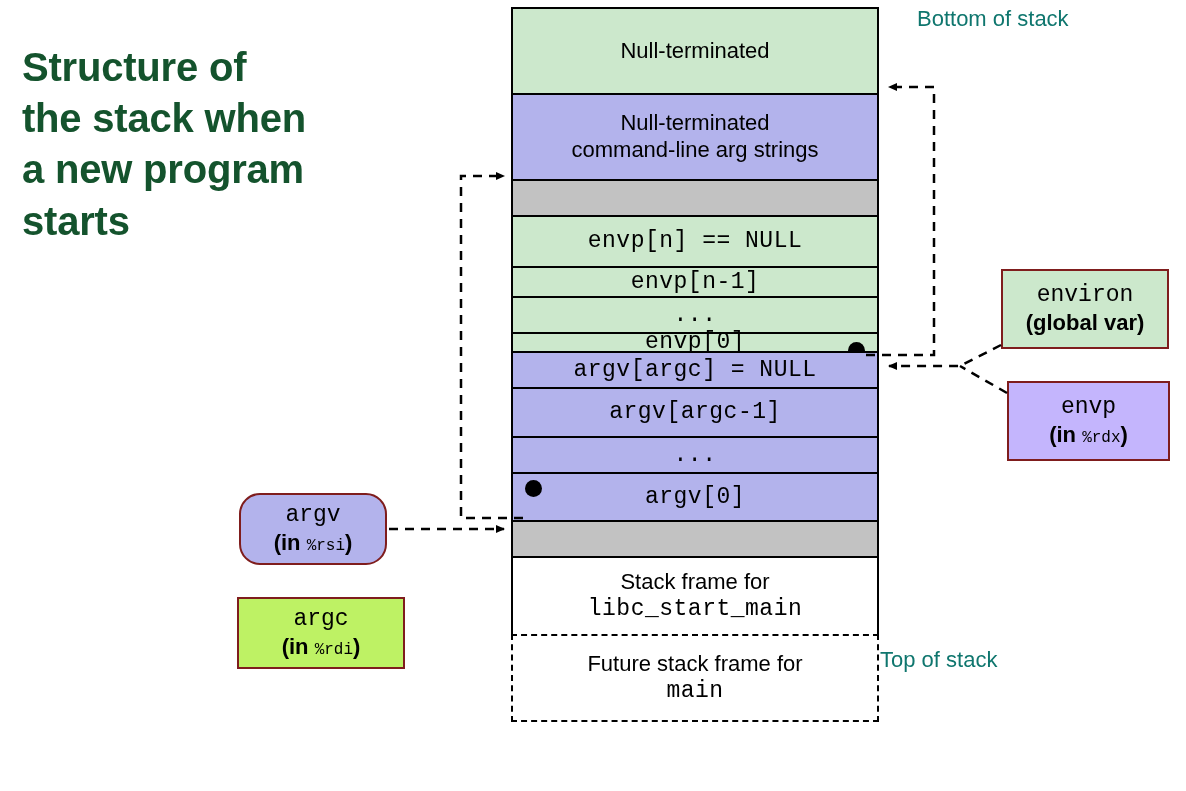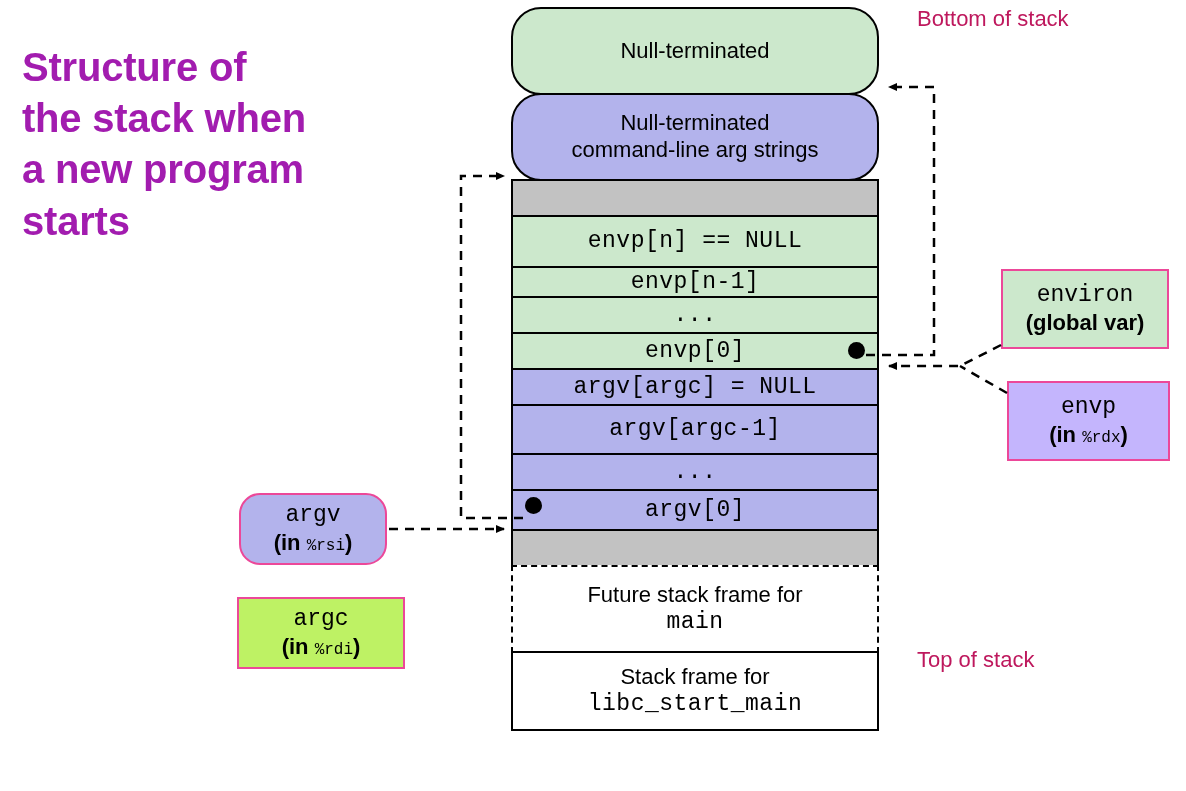--- a/index.html
+++ b/index.html
@@ -19,21 +19,21 @@
   
   #slide-title {
     position: absolute;
     left: 22px;
     top: 42px;
     width: 440px;
     font-size: 40px;
     font-weight: bold;
     line-height: 1.28;
     letter-spacing: -0.2px;
-    color: #a21caf;
+    color: #14532d;
     white-space: pre-line;
   }
 
   
   #stack-column {
     position: absolute;
     left: 511px;
     top: 7px;
     width: 368px;
   }
@@ -58,21 +58,20 @@
 
   .mono {
     font-family: "Liberation Mono", monospace;
     font-size: 23px;
     letter-spacing: 0.5px;
     white-space: pre;
   }
   .sans {
     font-family: "Liberation Sans", sans-serif;
     font-size: 22px;
-    border-radius: 30px;
   }
   .row-line { display: block; line-height: 1.22; }
 
   .dotted-row {
     border: 2px dashed #000000;
   }
 
   
   .ptr-dot {
     position: absolute;
@@ -82,31 +81,31 @@
     background: #000000;
   }
   #envp0-dot { right: 12px; top: 8px; }
   #argv0-dot { left: 12px; top: 6px; }
 
   
   .side-label {
     position: absolute;
     font-size: 22px;
     font-family: "Liberation Sans", sans-serif;
-    color: #be185d;
+    color: #0f766e;
     white-space: nowrap;
   }
   #bottom-of-stack-label { left: 917px; top: 6px; }
-  #top-of-stack-label    { left: 917px; top: 647px; }
+  #top-of-stack-label    { left: 880px; top: 647px; }
 
   
   .callout {
     position: absolute;
     box-sizing: border-box;
-    border: 2px solid #ec4899;
+    border: 2px solid #7f1d1d;
     display: flex;
     flex-direction: column;
     align-items: center;
     justify-content: center;
     text-align: left;
     line-height: 1.2;
   }
   .callout .l1 {
     font-family: "Liberation Mono", monospace;
     font-size: 23px;
@@ -168,52 +167,52 @@
   </div>
 
   <div class="stack-row green mono" style="height:32px">
     <span class="row-line">envp[n-1]</span>
   </div>
 
   <div class="stack-row green mono" style="height:38px">
     <span class="row-line">...</span>
   </div>
 
-  <div class="stack-row green mono" style="height:38px">
+  <div class="stack-row green mono" style="height:21px">
     <span class="row-line">envp[0]</span>
     <span class="ptr-dot" id="envp0-dot"></span>
   </div>
 
   <div class="stack-row purple mono" style="height:38px">
     <span class="row-line">argv[argc] = NULL</span>
   </div>
 
   <div class="stack-row purple mono" style="height:51px">
     <span class="row-line">argv[argc-1]</span>
   </div>
 
   <div class="stack-row purple mono" style="height:38px">
     <span class="row-line">...</span>
   </div>
 
-  <div class="stack-row purple mono" style="height:42px">
+  <div class="stack-row purple mono" style="height:50px">
     <span class="row-line">argv[0]</span>
     <span class="ptr-dot" id="argv0-dot"></span>
   </div>
 
   <div class="stack-row gray" style="height:38px"></div>
+
+  <div class="stack-row white" style="height:80px">
+    <span class="row-line sans">Stack frame for</span>
+    <span class="row-line mono">libc_start_main</span>
+  </div>
 
   <div class="stack-row white dotted-row" style="height:88px">
     <span class="row-line sans">Future stack frame for</span>
     <span class="row-line mono">main</span>
-  </div>
-
-  <div class="stack-row white" style="height:80px">
-    <span class="row-line sans">Stack frame for</span>
-    <span class="row-line mono">libc_start_main</span>
   </div>
 
 </div>
 
 <div class="callout" id="environ-box">
   <span class="l1">environ</span>
   <span class="l2"><span>(global var)</span></span>
 </div>
 
 <div class="callout" id="envp-box">

